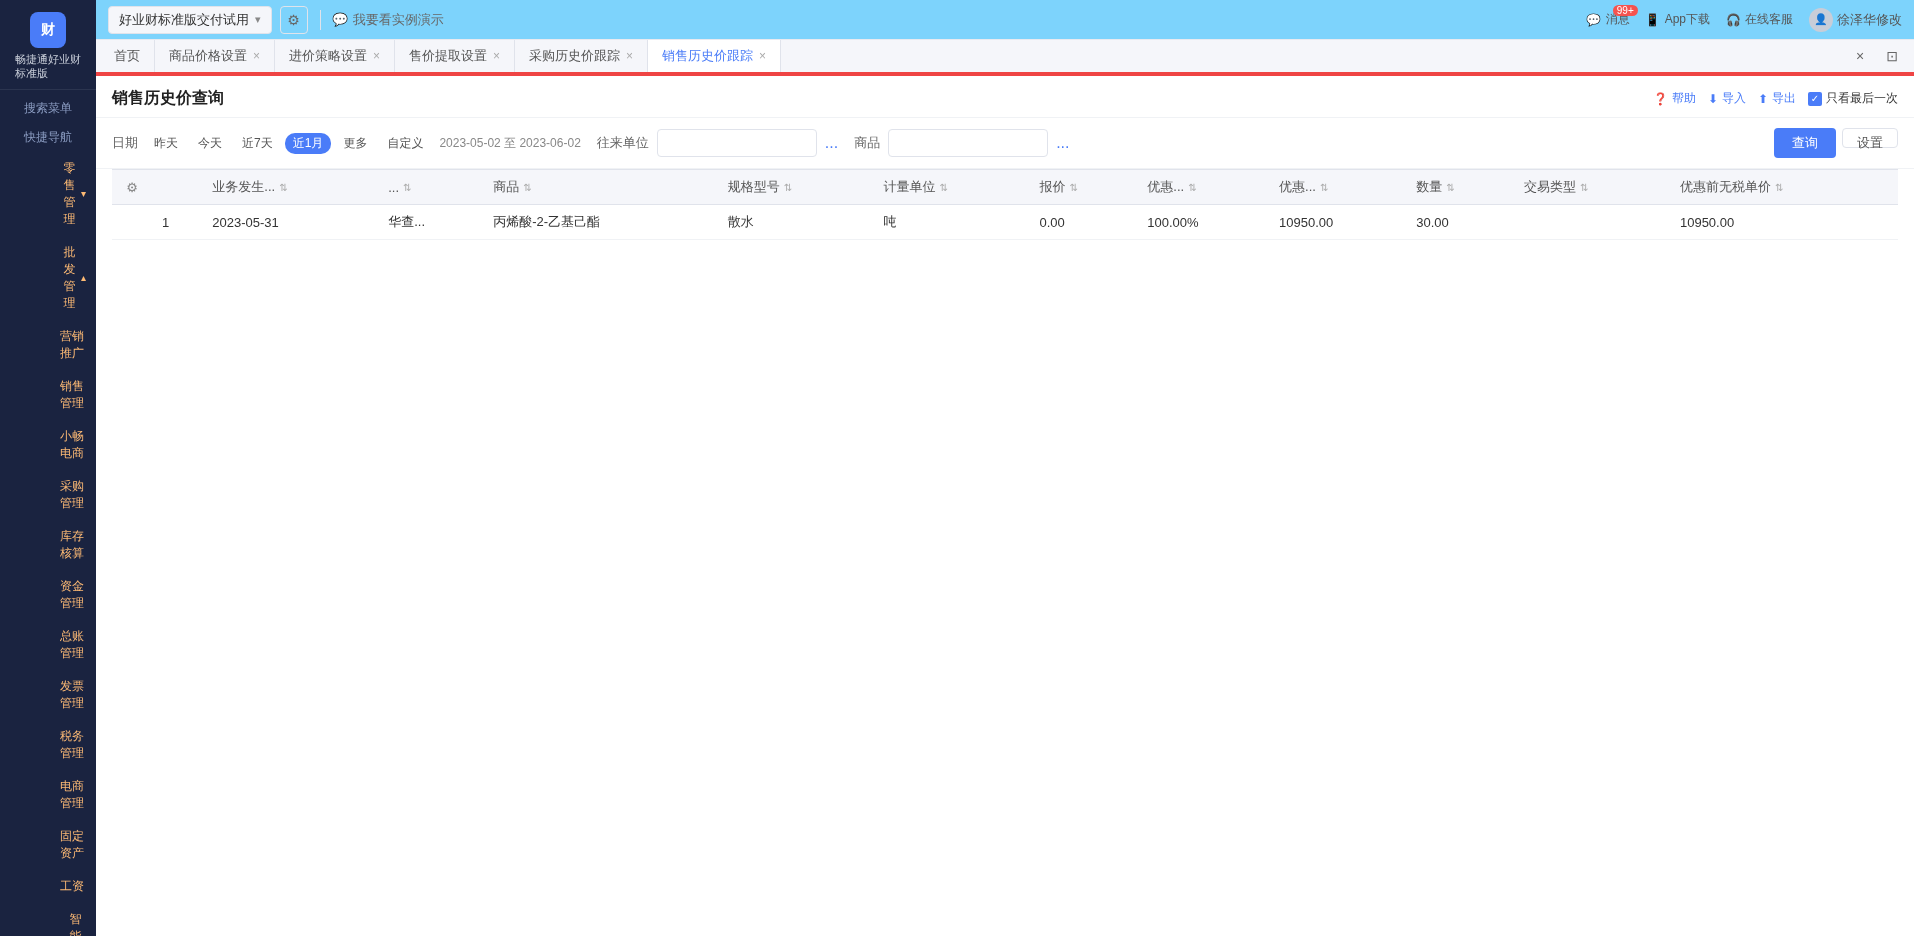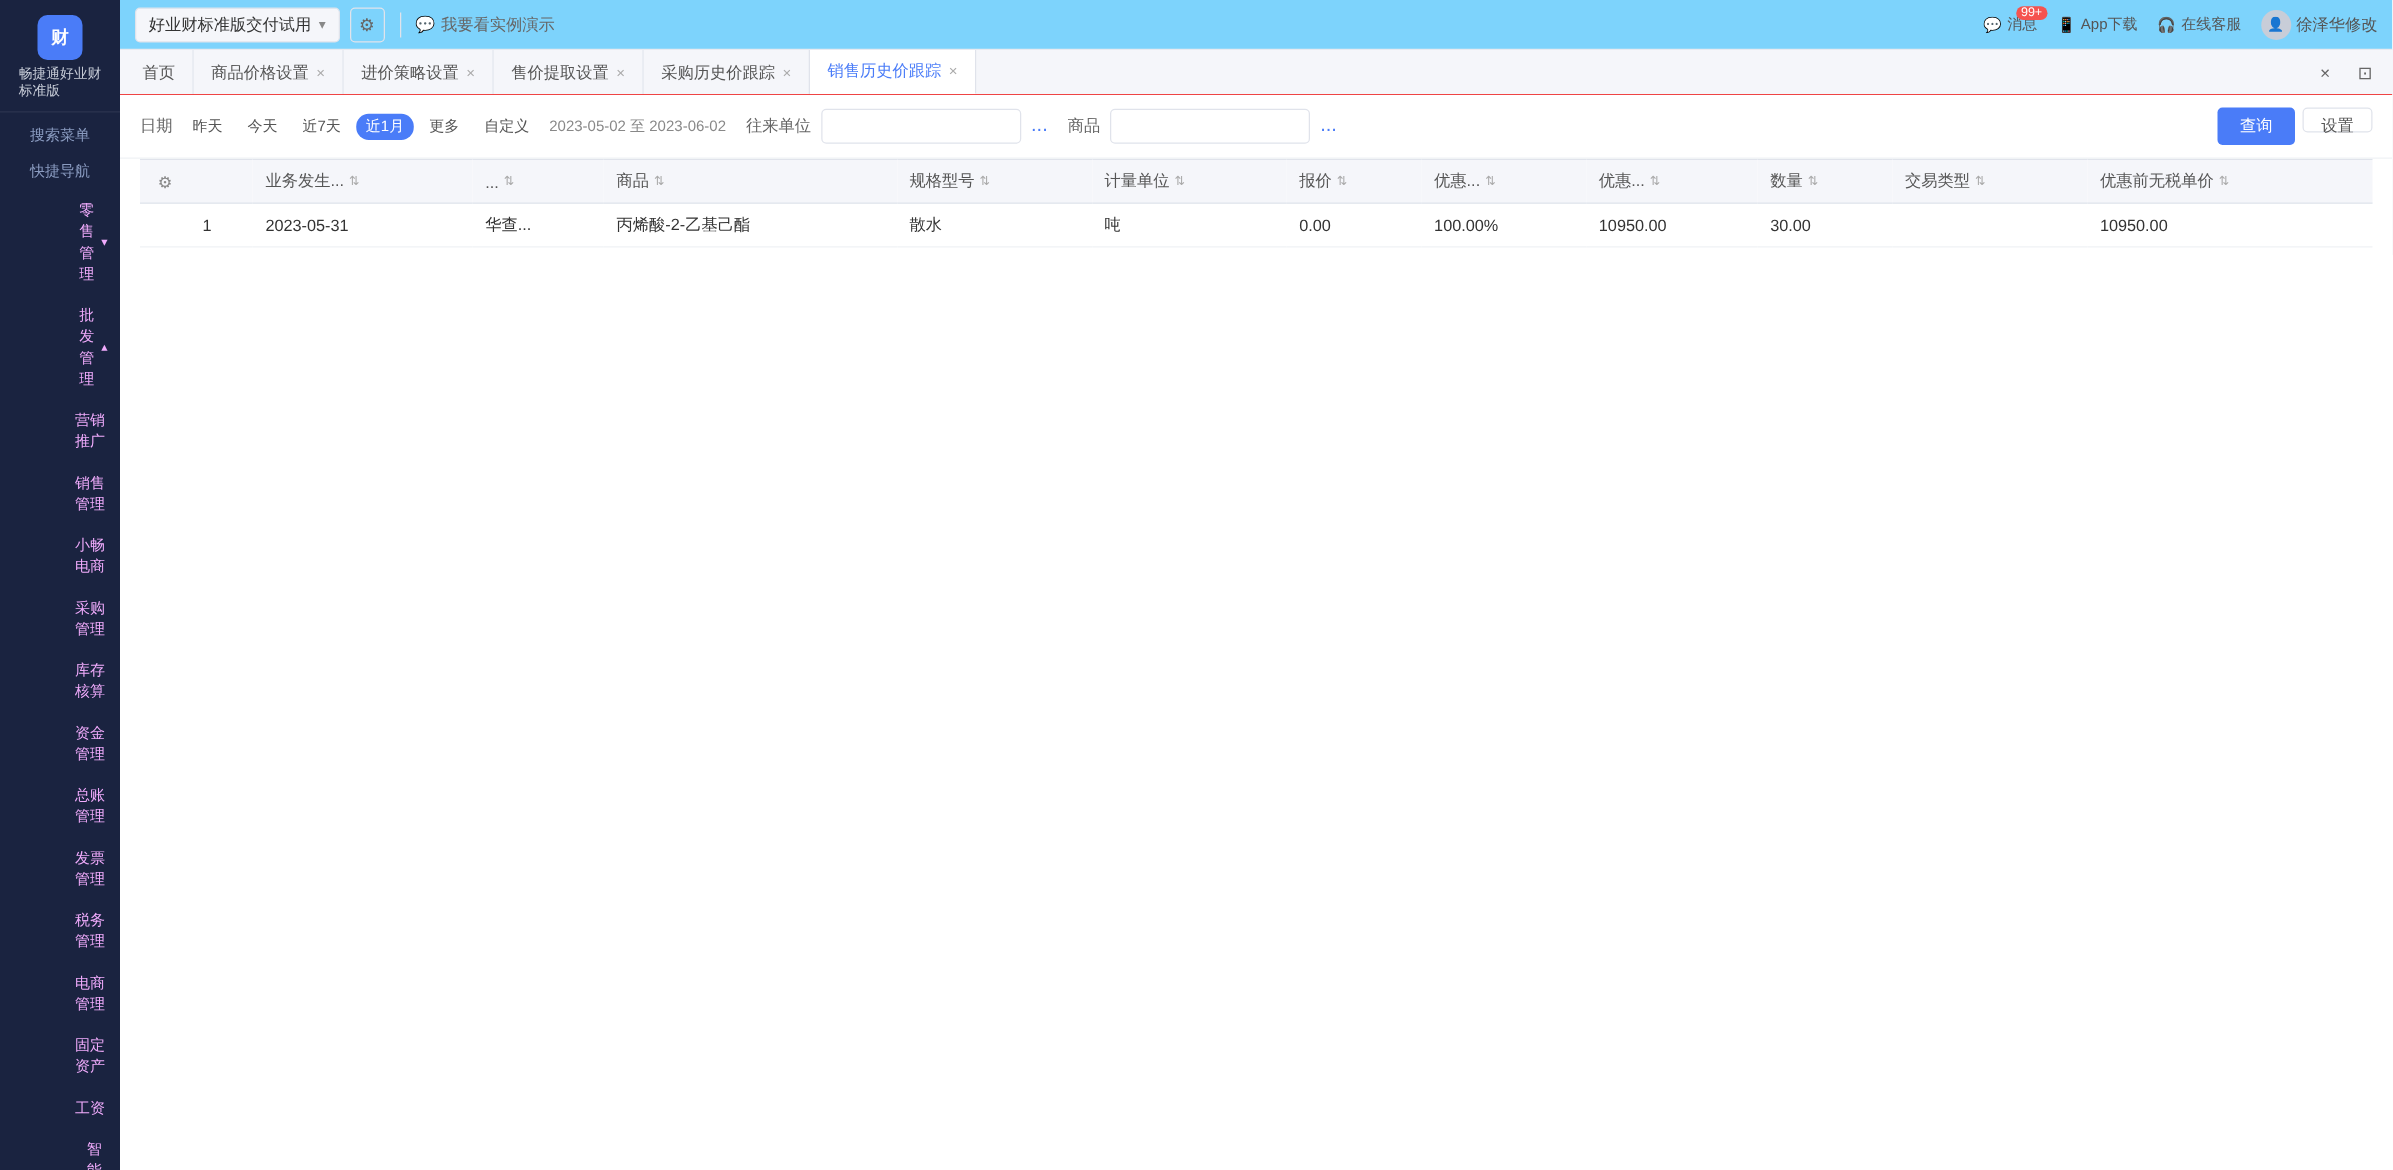--- a/index.html
+++ b/index.html
@@ -43,21 +43,21 @@
       padding: 6px 8px;
       text-align: center;
       font-size: 12px;
       color: #8a9bc0;
       cursor: pointer;
     }
     .sidebar-item {
       padding: 8px 6px;
       text-align: center;
       font-size: 12px;
-      color: #f0abfc;
+      color: #fdba74;
       cursor: pointer;
       display: flex;
       align-items: center;
       justify-content: flex-end;
       padding-left: 14px;
       padding-right: 10px;
       margin-left: 44px;
     }
     .sidebar-item-label { flex: 1; text-align: center; }
     .sidebar-item .arrow { font-size: 10px; }
@@ -169,21 +169,21 @@
       display: flex; align-items: center; justify-content: center;
       font-size: 11px;
       color: #555;
     }
 
     
     .tabs-bar {
       display: flex;
       align-items: center;
       background: #f5f6fa;
-      border-bottom: 1px solid #ef4444;
+      border-bottom: 4px solid #ef4444;
       height: 36px;
       padding: 0 0 0 4px;
       overflow-x: auto;
     }
     .tabs-bar::-webkit-scrollbar { height: 0; }
     .tab {
       display: flex;
       align-items: center;
       gap: 4px;
       padding: 0 14px;
@@ -520,20 +520,41 @@
       <span class="close-btn">×</span>
     </div>
     <div class="tabs-right">
       <div class="tabs-right-btn">×</div>
       <div class="tabs-right-btn">⊡</div>
     </div>
   </div>
 
   <div class="page-content">
 
+    <div class="page-header">
+      <span class="page-title">销售历史价查询</span>
+      <div class="page-header-actions">
+        <div class="page-header-action">
+          <span>❓</span>
+          <span>帮助</span>
+        </div>
+        <div class="page-header-action">
+          <span>⬇</span>
+          <span>导入</span>
+        </div>
+        <div class="page-header-action">
+          <span>⬆</span>
+          <span>导出</span>
+        </div>
+        <label class="checkbox-label">
+          <div class="checkbox-checked">✓</div>
+          <span>只看最后一次</span>
+        </label>
+      </div>
+    </div>
 
     <div class="filter-bar">
       <div class="filter-group">
         <span class="filter-label">日期</span>
         <div class="date-btns">
           <span class="date-btn">昨天</span>
           <span class="date-btn">今天</span>
           <span class="date-btn">近7天</span>
           <span class="date-btn active">近1月</span>
           <span class="date-btn">更多</span>

